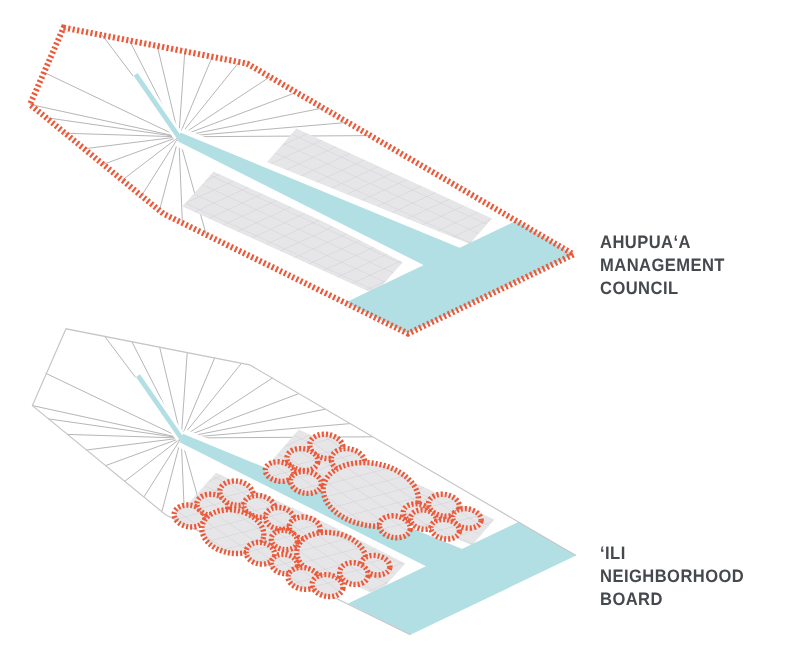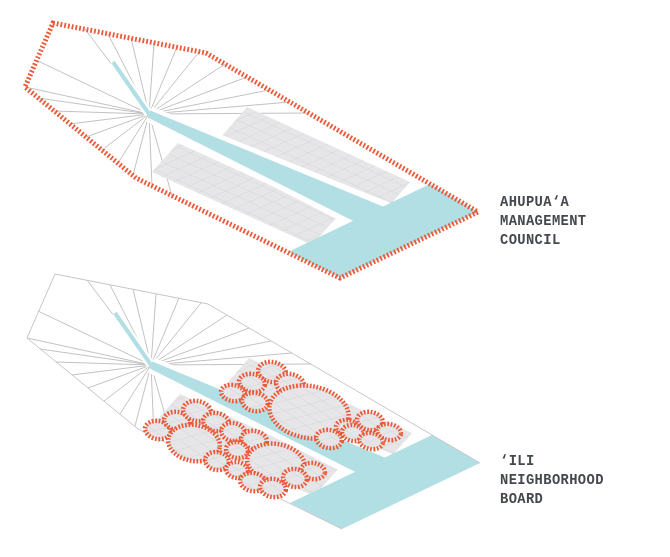--- a/index.html
+++ b/index.html
@@ -1,18 +1,18 @@
 <!DOCTYPE html>
 <html><head>
 <meta charset="utf-8">
 <style>
   html,body{margin:0;padding:0;background:#ffffff;}
   .canvas{
     position:relative;width:670px;height:557px;background:#ffffff;
-    font-family:Liberation Mono, monospace;overflow:hidden;
+    font-family:Liberation Sans, sans-serif;overflow:hidden;
   }
   .canvas svg{position:absolute;left:0;top:0;}
   
   .parcel-fill{fill:#ffffff;}
   .ridge{stroke:#b4b2b4;stroke-width:0.8;fill:none;}
   .grid-cell{fill:#e6e6e8;}
   .grid-line{stroke:#cfcfd1;stroke-width:0.9;fill:none;}
   .field{fill:url(#fieldgrid);}
   .stream-under{stroke:#ffffff;stroke-width:9;fill:none;}
   .stream{stroke:#b2dfe3;stroke-width:4;fill:none;}

